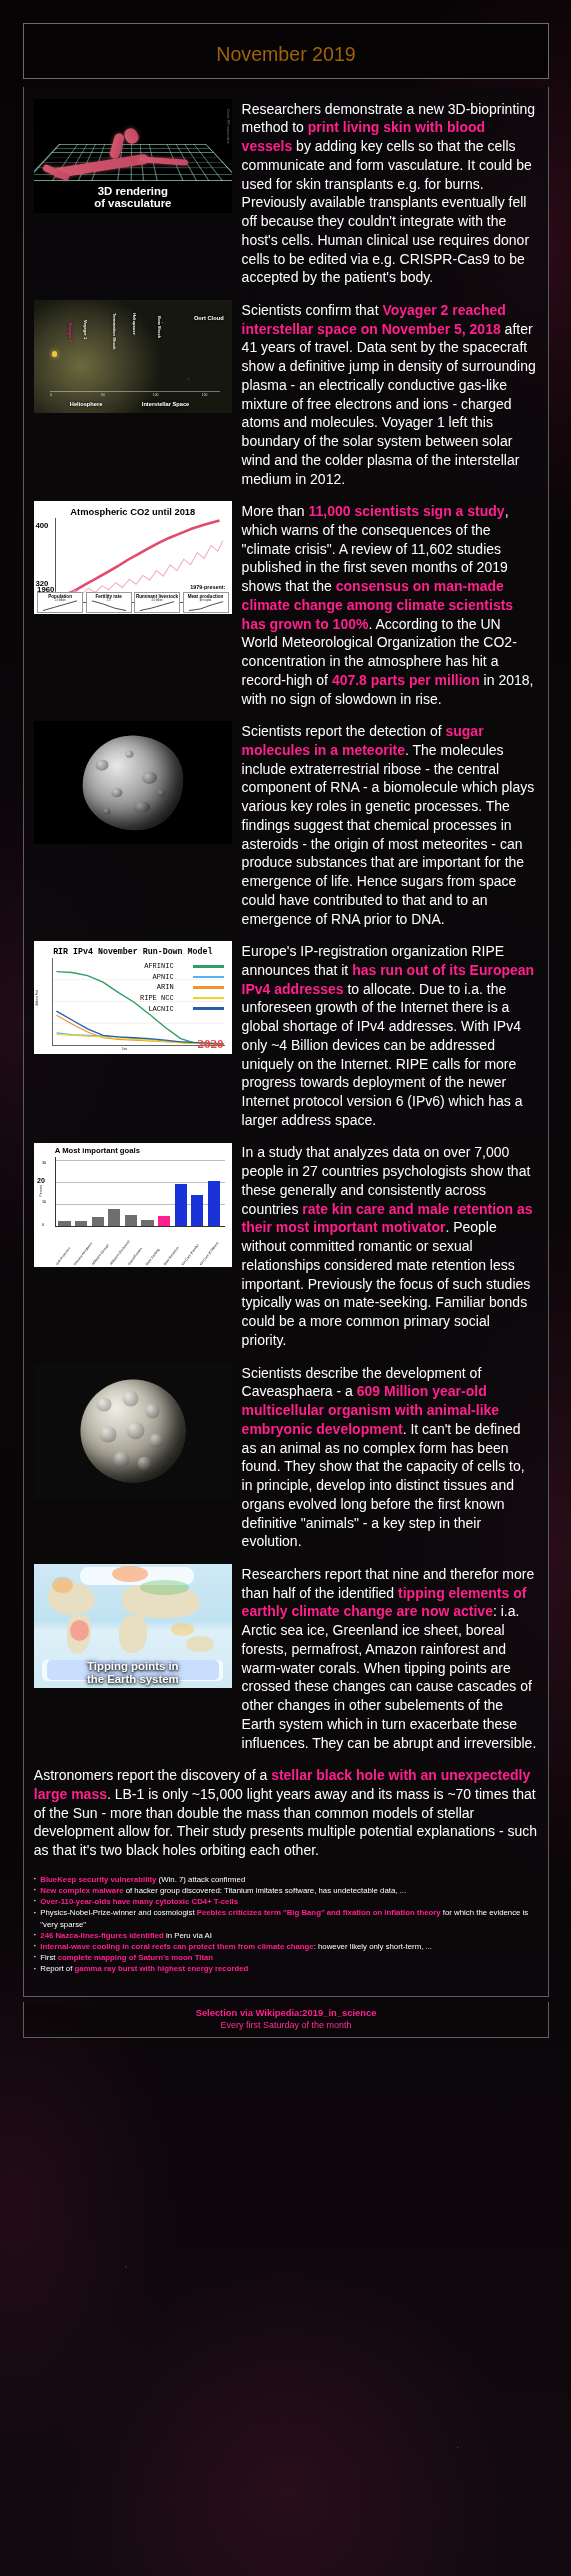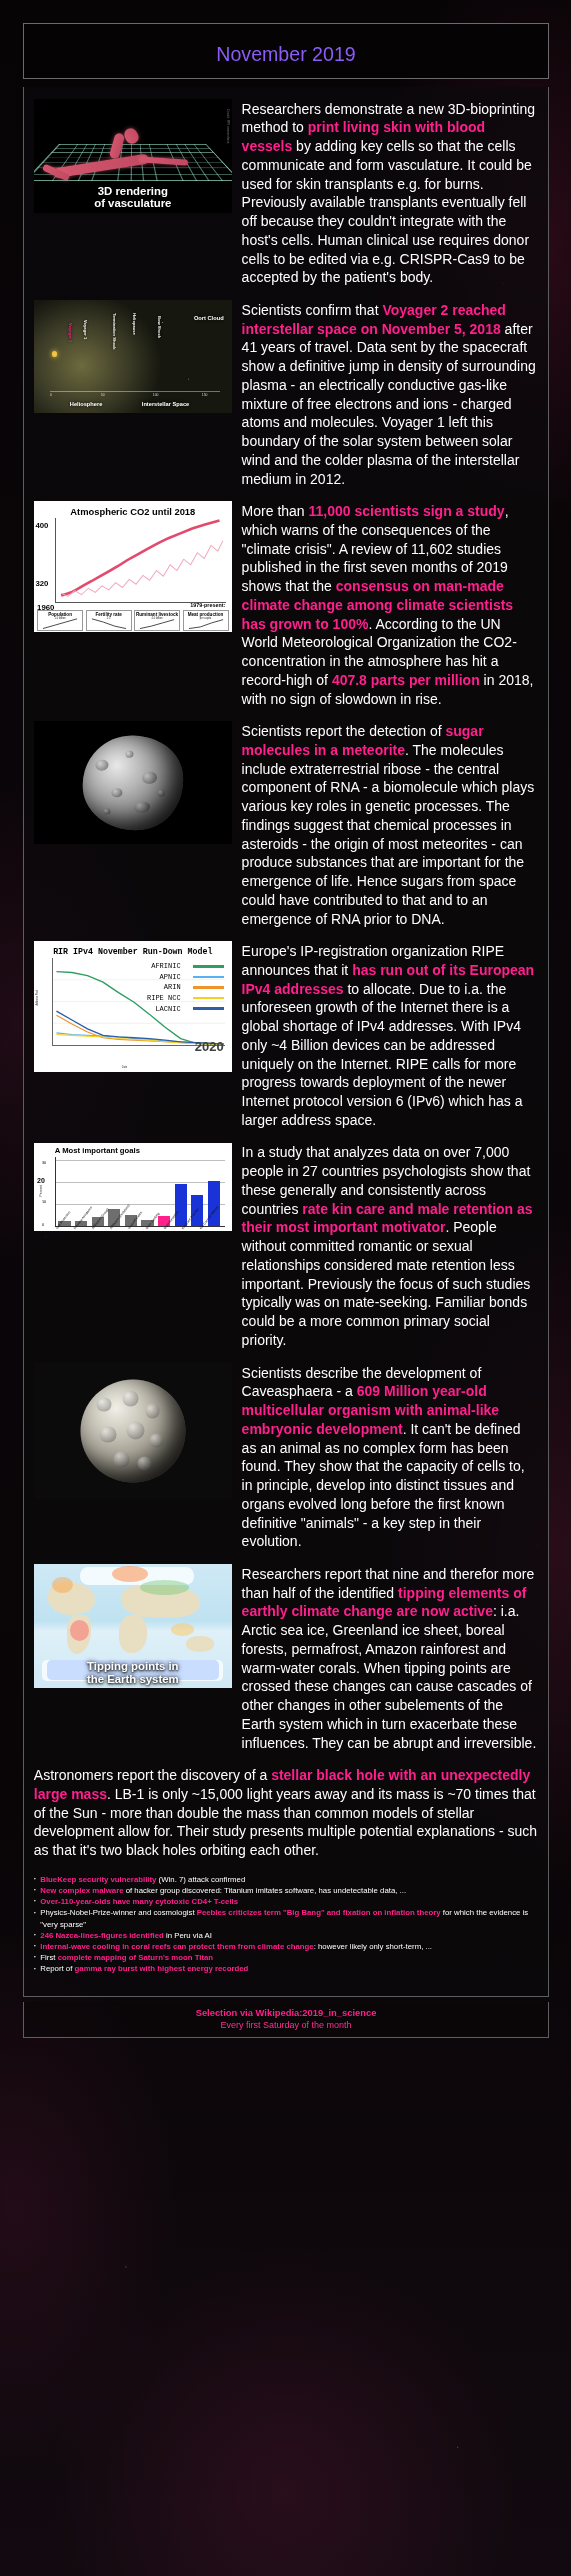--- a/index.html
+++ b/index.html
@@ -52,21 +52,21 @@
     text-align: center;
   }
   .title {
     color: #ff1a8c;
     font-size: 31px;
     font-weight: bold;
     letter-spacing: -0.2px;
     line-height: 1.05;
   }
   .subtitle {
-    color: #8b5cf6;
+    color: #a16207;
     font-size: 19.6px;
     margin-top: 4.9px;
     line-height: 1.1;
   }
 
   
   .body-frame {
     margin: 8.2px 23px 0 23px;
     border: 1.6px solid #5e5e5e;
     border-top: none;
@@ -168,21 +168,21 @@
     position: absolute; left: 16.3px; right: 11.4px; bottom: 21px;
     height: 0.8px; background: rgba(255,255,255,.4);
   }
   .voy-tick { position:absolute; bottom: 16.3px; color:#ddd; font-size: 3.4px; }
   .voy-big {
     position: absolute; color: #fff; font-size: 5.7px;
     font-weight: bold; text-shadow: 0 0 3.3px #000;
   }
 
   
-  .chart-panel { background: #fff; height: 131px; }
+  .chart-panel { background: #fff; height: 113px; }
   .chart-inner { position: absolute; inset: 0; padding: 4.1px 4.9px; }
 
   
   .co2-title { text-align:center; font-size: 9.4px; font-weight: bold; color:#000; margin-top:0.8px;}
   .co2-plot {
     position: absolute; left: 21px; right: 5.7px; top: 16.3px; height: 85px;
     border-left: 0.8px solid #555; border-bottom: 0.8px solid #555;
     overflow: hidden;
   }
   .co2-y { position:absolute; left: 1.6px; color:#000; font-size: 7.8px; font-weight: bold; }
@@ -214,24 +214,24 @@
   .crater {
     position: absolute; border-radius: 50%;
     background: radial-gradient(circle at 35% 32%, rgba(255,255,255,.22), rgba(0,0,0,.5));
   }
 
   
   .ripe-title { text-align:center; font-size: 8.3px; font-weight: bold; color:#000; font-family:"Liberation Mono", monospace; margin-top:1.6px;}
   .ripe-plot { position:absolute; left: 18px; right: 6.5px; top: 16.3px; height: 88px;
     border-left:0.8px solid #666; border-bottom:0.8px solid #666; background:#fff;}
   .ripe-leg { position: absolute; right: 8.2px; top: 19.6px; font-family:"Liberation Mono", monospace;}
-  .ripe-leg div { display:flex; align-items:center; justify-content:flex-end; gap:12px; font-size: 7px; color:#000; height: 10.6px;}
+  .ripe-leg div { display:flex; align-items:center; justify-content:flex-end; gap:19px; font-size: 7px; color:#000; height: 10.6px;}
   .ripe-leg span.sw { width: 31px; height: 2.5px; display:inline-block;}
-  .ripe-2020 { position:absolute; right: 8.2px; bottom: 18px; font-size: 13px; font-weight:bold;
-    font-family:Liberation Sans, sans-serif; color:#404040; }
+  .ripe-2020 { position:absolute; right: 8.2px; bottom: 2px; font-size: 13px; font-weight:bold;
+    font-family:Liberation Serif, serif; color:#ef4444; }
   .ripe-sm { position:absolute; font-size: 2.6px; color:#333;}
 
   
   .goals-title { font-size: 7.7px; font-weight: bold; color:#000; position:absolute; left: 21px; top: 3.3px;}
   .goals-plot { position: absolute; left: 21px; right: 6.5px; top: 14.7px; height: 70px;
     border-left: 0.8px solid #333; border-bottom: 0.8px solid #333; }
   .gl { position:absolute; left:0; right:0; height:0.8px; background:#bfbfbf; }
   .bar { position:absolute; bottom: 0; width: 7.2%; background:#6e6e6e; }
   .bar.blue { background:#1a33d8; }
   .bar.pink { background:#ff1f8d; }
@@ -475,21 +475,21 @@
             </div>
           </div>
           <div class="ripe-sm" style="left:88px;bottom:3.3px;">Date</div>
           <div class="ripe-2020">2020</div>
         </div>
       </div>
       <div class="entry-text"><span>Europe's IP-registration organization RIPE announces that it </span><span class="hl">has run out of its European IPv4 addresses</span><span> to allocate. Due to i.a. the unforeseen growth of the Internet there is a global shortage of IPv4 addresses. With IPv4 only ~4 Billion devices can be addressed uniquely on the Internet. RIPE calls for more progress towards deployment of the newer Internet protocol version 6 (IPv6) which has a larger address space.</span></div>
     </div>
 
     <div class="entry">
-      <div class="entry-figure chart-panel" style="height:88px">
+      <div class="entry-figure chart-panel" style="height:124px">
         <div class="chart-inner">
           <div class="goals-title">A Most important goals</div>
           <div class="goals-ysm" style="top:18px">30</div>
           <div class="goals-ylab" style="top:34px">20</div>
           <div class="goals-ysm" style="top:57px">10</div>
           <div class="goals-ysm" style="top:80px">0</div>
           <div class="goals-axis">Percent</div>
           <div class="goals-plot">
             <div class="gl" style="bottom:22px"></div>
             <div class="gl" style="bottom:44px"></div>

